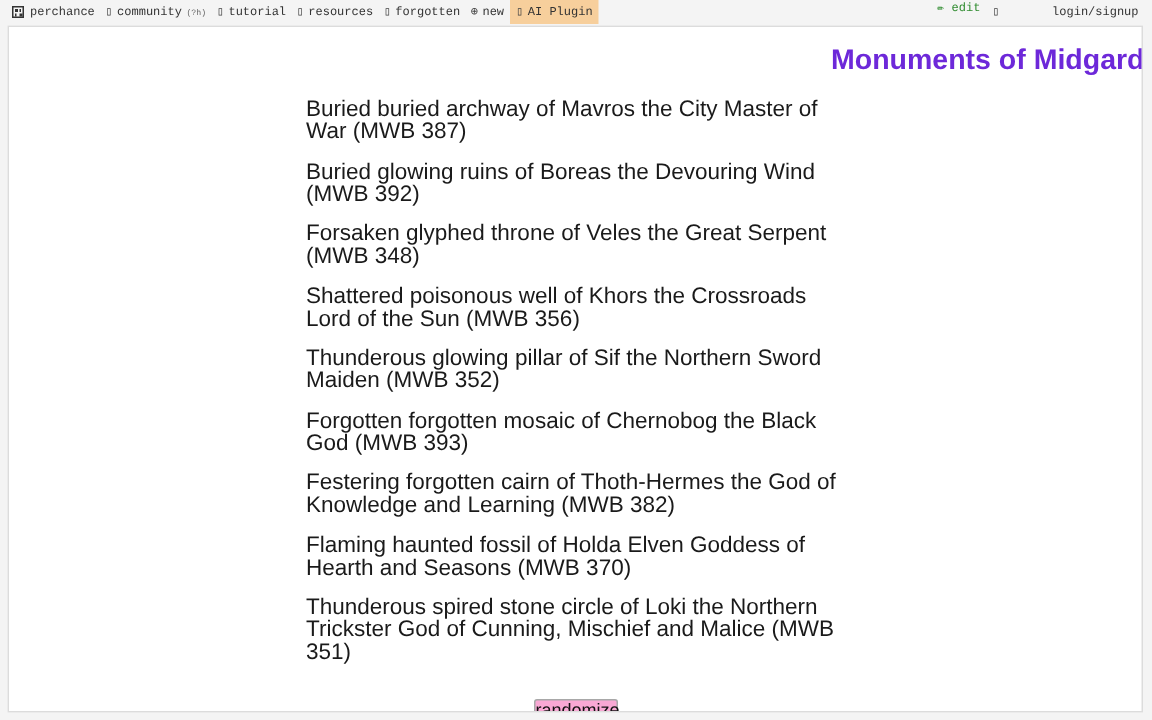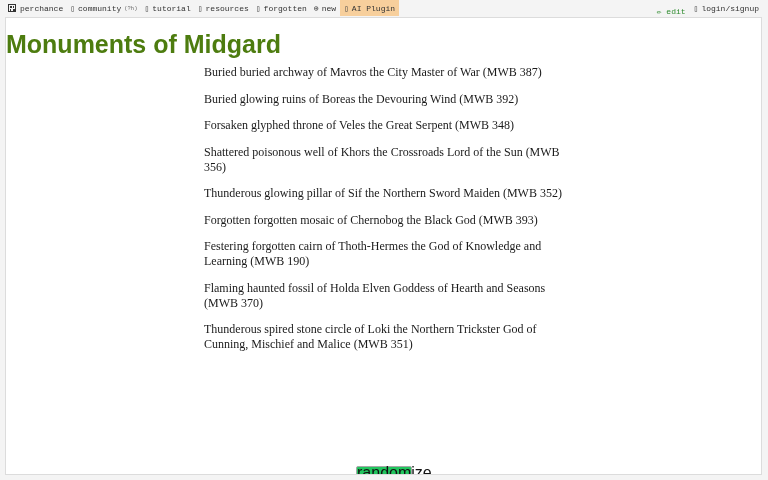--- a/index.html
+++ b/index.html
@@ -66,71 +66,70 @@
       content: "";
       position: absolute;
       width: 1.5px; height: 1.5px;
       background: #333;
     }
     .dice::before { top: 1px; left: 1px; box-shadow: 3px 3px 0 #333; }
     .dice::after { top: 1px; right: 1px; box-shadow: -3px 3px 0 #333; }
     .topbar .right {
       margin-left: auto;
       display: flex;
-      align-items: flex-end;
+      align-items: flex-start;
       padding-right: 9px;
     }
     .edit-link { color: #2e8b2e; margin-right: 8px; cursor: pointer; }
-    .login-link { color: #333; cursor: pointer; }
+    .login-link { color: #333; cursor: pointer; margin-left: 32px; }
     .frame {
       position: absolute;
       top: 17px;
       left: 5px;
       width: 757px;
       height: 458px;
       background: #ffffff;
       border: 1px solid #dcdcdc;
       box-sizing: border-box;
       overflow: hidden;
     }
     .title {
       position: absolute;
       top: 12px;
       left: 0;
       width: 757px;
-      text-align: left;
-      font-size: 25px;
+      text-align: right;
+      font-size: 19px;
       font-weight: bold;
-      color: #4d7c0f;
+      color: #6d28d9;
       margin: 0;
     }
     .list {
       position: absolute;
       top: 47px;
       left: 198px;
       width: 362px;
-      font-size: 12px;
+      font-size: 15px;
       line-height: 15px;
       color: #1a1a1a;
-      font-family: Liberation Serif, serif;
     }
     .list p {
       margin: 0 0 11.5px 0;
     }
     .randomize {
       position: absolute;
       top: 448px;
       left: 350px;
       width: 56px;
       height: 14px;
       font-family: "Liberation Sans", sans-serif;
-      font-size: 16px;
+      font-size: 12px;
       padding: 0;
       border: 1px solid #a8a8a8;
-      background: #22c55e;
+      background: #f9a8d4;
       border-radius: 2px;
       color: #111;
       cursor: pointer;
       line-height: 12px;
     }
   </style>
 </head>
 <body>
 
 <div class="topbar">
@@ -176,18 +175,18 @@
 
 <div class="frame">
   <h1 class="title">Monuments of Midgard</h1>
   <div class="list">
     <p>Buried buried archway of Mavros the City Master of War (MWB 387)</p>
     <p>Buried glowing ruins of Boreas the Devouring Wind (MWB 392)</p>
     <p>Forsaken glyphed throne of Veles the Great Serpent (MWB 348)</p>
     <p>Shattered poisonous well of Khors the Crossroads Lord of the Sun (MWB 356)</p>
     <p>Thunderous glowing pillar of Sif the Northern Sword Maiden (MWB 352)</p>
     <p>Forgotten forgotten mosaic of Chernobog the Black God (MWB 393)</p>
-    <p>Festering forgotten cairn of Thoth-Hermes the God of Knowledge and Learning (MWB 190)</p>
+    <p>Festering forgotten cairn of Thoth-Hermes the God of Knowledge and Learning (MWB 382)</p>
     <p>Flaming haunted fossil of Holda Elven Goddess of Hearth and Seasons (MWB 370)</p>
     <p>Thunderous spired stone circle of Loki the Northern Trickster God of Cunning, Mischief and Malice (MWB 351)</p>
   </div>
   <button class="randomize">randomize</button>
 </div>
 
 </body></html>

